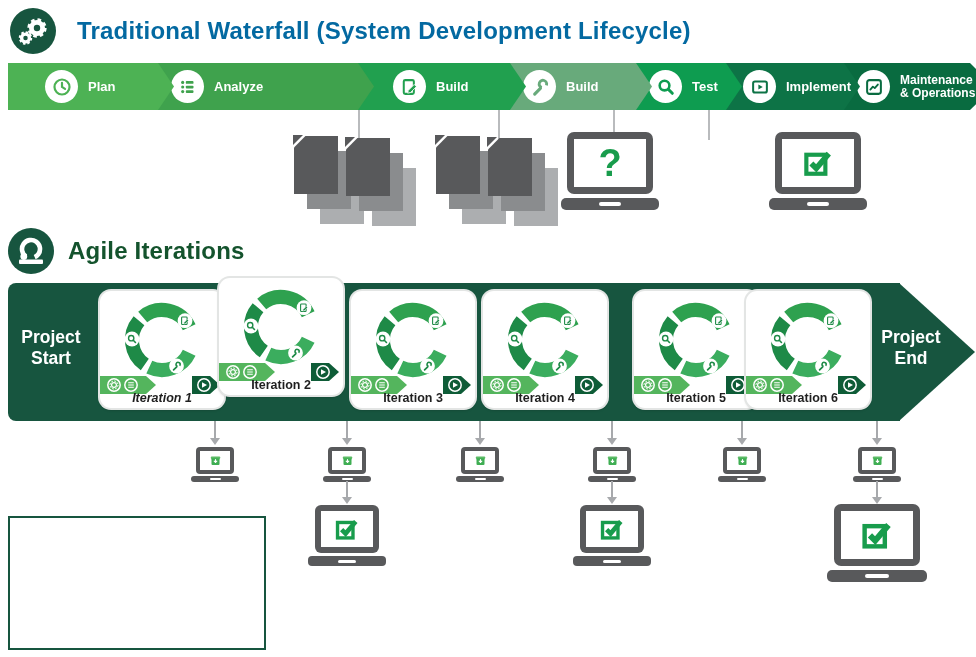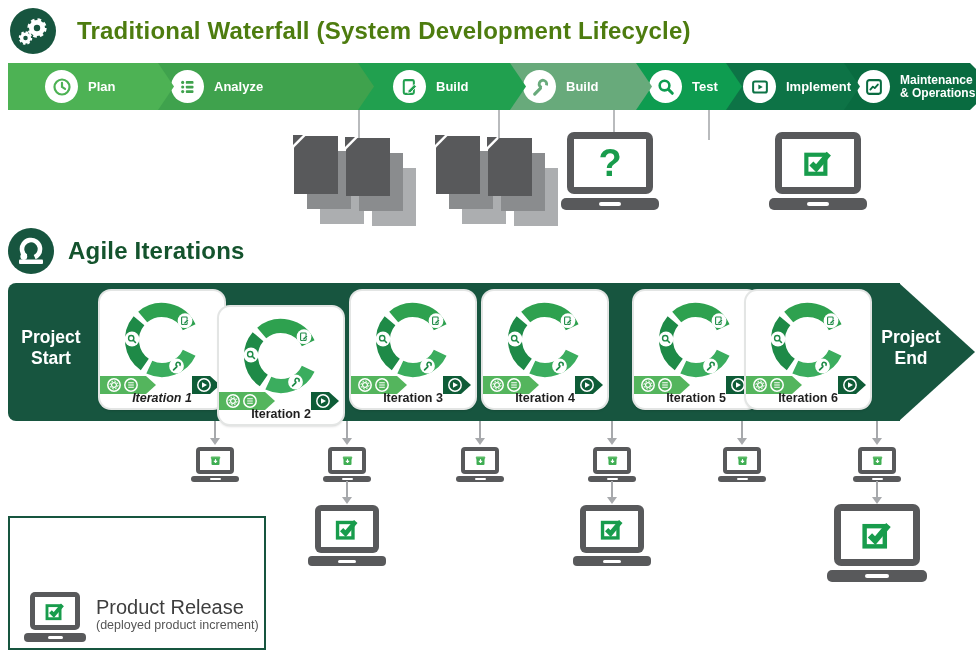--- a/index.html
+++ b/index.html
@@ -62,21 +62,21 @@
   <div class="hdr" style="left:10px;top:8px;">
     <span class="hdr-icon" id="wf-hdr-icon">
         <svg viewBox="0 0 46 46">
           <circle cx="23" cy="23" r="23" fill="#17553F"></circle>
           <circle cx="27" cy="20" r="5.6" fill="none" stroke="#fff" stroke-width="4.8"></circle>
   <circle cx="27" cy="20" r="8.1" fill="none" stroke="#fff" stroke-width="3.1" stroke-dasharray="3.5 2.9"></circle>
           <circle cx="15.5" cy="30" r="3.9" fill="none" stroke="#fff" stroke-width="3.3"></circle>
   <circle cx="15.5" cy="30" r="5.7" fill="none" stroke="#fff" stroke-width="2.1" stroke-dasharray="2.4 2.0"></circle>
         </svg>
       </span>
-    <h1 style="color: #4d7c0f; margin-left: 21px;">Traditional Waterfall (System Development Lifecycle)</h1>
+    <h1 style="color: #0369a1; margin-left: 21px;">Traditional Waterfall (System Development Lifecycle)</h1>
   </div>
 
   <div id="wf-chevrons">
       <div class="chev" style="left: 8px; width: 142px; background: rgb(77, 178, 84); z-index: 20;">
         <span class="ph-icon">
           <svg viewBox="0 0 24 24">
             <circle cx="12" cy="12" r="8.2" fill="none" stroke="#4DB254" stroke-width="2.4"></circle>
             <path d="M12 7.4 V12 L15.3 14" fill="none" stroke="#4DB254" stroke-width="2.4" stroke-linecap="round"></path>
           </svg>
         </span>
@@ -242,21 +242,21 @@
   <circle cx="14" cy="94" r="2.4" fill="none" stroke="#fff" stroke-width="1.2"></circle>
   <circle cx="14" cy="94" r="4" fill="none" stroke="#fff" stroke-width="1" stroke-dasharray="1.8 1.3"></circle>
   <circle cx="31" cy="94" r="6.2" fill="none" stroke="#fff" stroke-width="1.5"></circle>
   <path d="M28.2 91.8 h5.6 M28.2 94 h5.6 M28.2 96.2 h5.6" stroke="#fff" stroke-width="1.1"></path>
   <polygon points="92,85 110,85 120,94 110,103 92,103" fill="#0E5C37"></polygon>
   <circle cx="104" cy="94" r="6.2" fill="none" stroke="#fff" stroke-width="1.5"></circle>
   <path d="M102 91.3 L107 94 L102 96.7 Z" fill="#fff"></path>
         </svg>
         <div class="iter-label">Iteration 1</div>
       </div>
-      <div class="iter-card" style="left: 219px; top: 307px;">
+      <div class="iter-card" style="left: 219px; top: 278px;">
         <svg viewBox="0 0 124 117" width="124" height="117">
   <path d="M39 29.7 A30 30 0 0 0 44.8 73.6" fill="none" stroke="#1E8A47" stroke-width="14"></path>
   <path d="M42.7 26 A30 30 0 0 1 89.2 36.3" fill="none" stroke="#2EA14F" stroke-width="14"></path>
   <path d="M89.2 61.7 A30 30 0 0 1 49.3 76.2" fill="none" stroke="#3BAD5E" stroke-width="14"></path>
   <circle cx="85" cy="29.7" r="7.4" fill="#fff"></circle>
           <g transform="translate(79,23.7) scale(0.5)">
             <rect x="5.2" y="4.5" width="11" height="15" rx="1.6" fill="none" stroke="#1E8A47" stroke-width="2.2"></rect>
             <path d="M10.2 15.6 L16.6 9.2 L19 11.6 L12.6 18 L9.5 18.7 Z" fill="#1E8A47" stroke="#fff" stroke-width="0.9"></path>
           </g>
           <circle cx="32" cy="48" r="7.4" fill="#fff"></circle>
@@ -566,35 +566,14 @@
             </svg>
           </div>
         </div>
     <div class="lap-base" style="width:100px;height:12px;border-radius:5px;margin-top:4px;">
       <span class="lap-slot" style="width:24px;height:3.5px"></span>
         </div>
       </div>
     </div>
 
   <div id="legend">
-      <div class="legend-row" style="top: 72px; height: 60px;">
-        <div style="position:absolute;left:14px;top:2px;">
-          <div class="laptop" style="left:0px;top:0px;width:62px">
-    <div class="lap-screen" style="width:50px;height:38px;border-radius:5px;padding:5px;box-sizing:border-box;">
-      <div class="lap-display">
-                <svg viewBox="0 0 26 24" style="width:22px;height:20.240000000000002px">
-    <rect x="3.5" y="5.5" width="15.5" height="15.5" fill="#fff" stroke="#189C4C" stroke-width="3.4"></rect>
-    <path d="M7.6 12.6 L11.6 16.6 L21.8 4.6" fill="none" stroke="#189C4C" stroke-width="4.6"></path>
-                </svg>
-              </div>
-            </div>
-    <div class="lap-base" style="width:62px;height:9px;border-radius:4px;margin-top:3px;">
-      <span class="lap-slot" style="width:15px;height:2.5px"></span>
-            </div>
-          </div>
-        </div>
-   <div class="legend-text" style="top:6px;">
-     <div class="legend-title">Product Release</div>
-     <div class="legend-sub">(deployed product increment)</div>
-        </div>
-      </div>
     </div>
 </div>
 
 </body></html>

